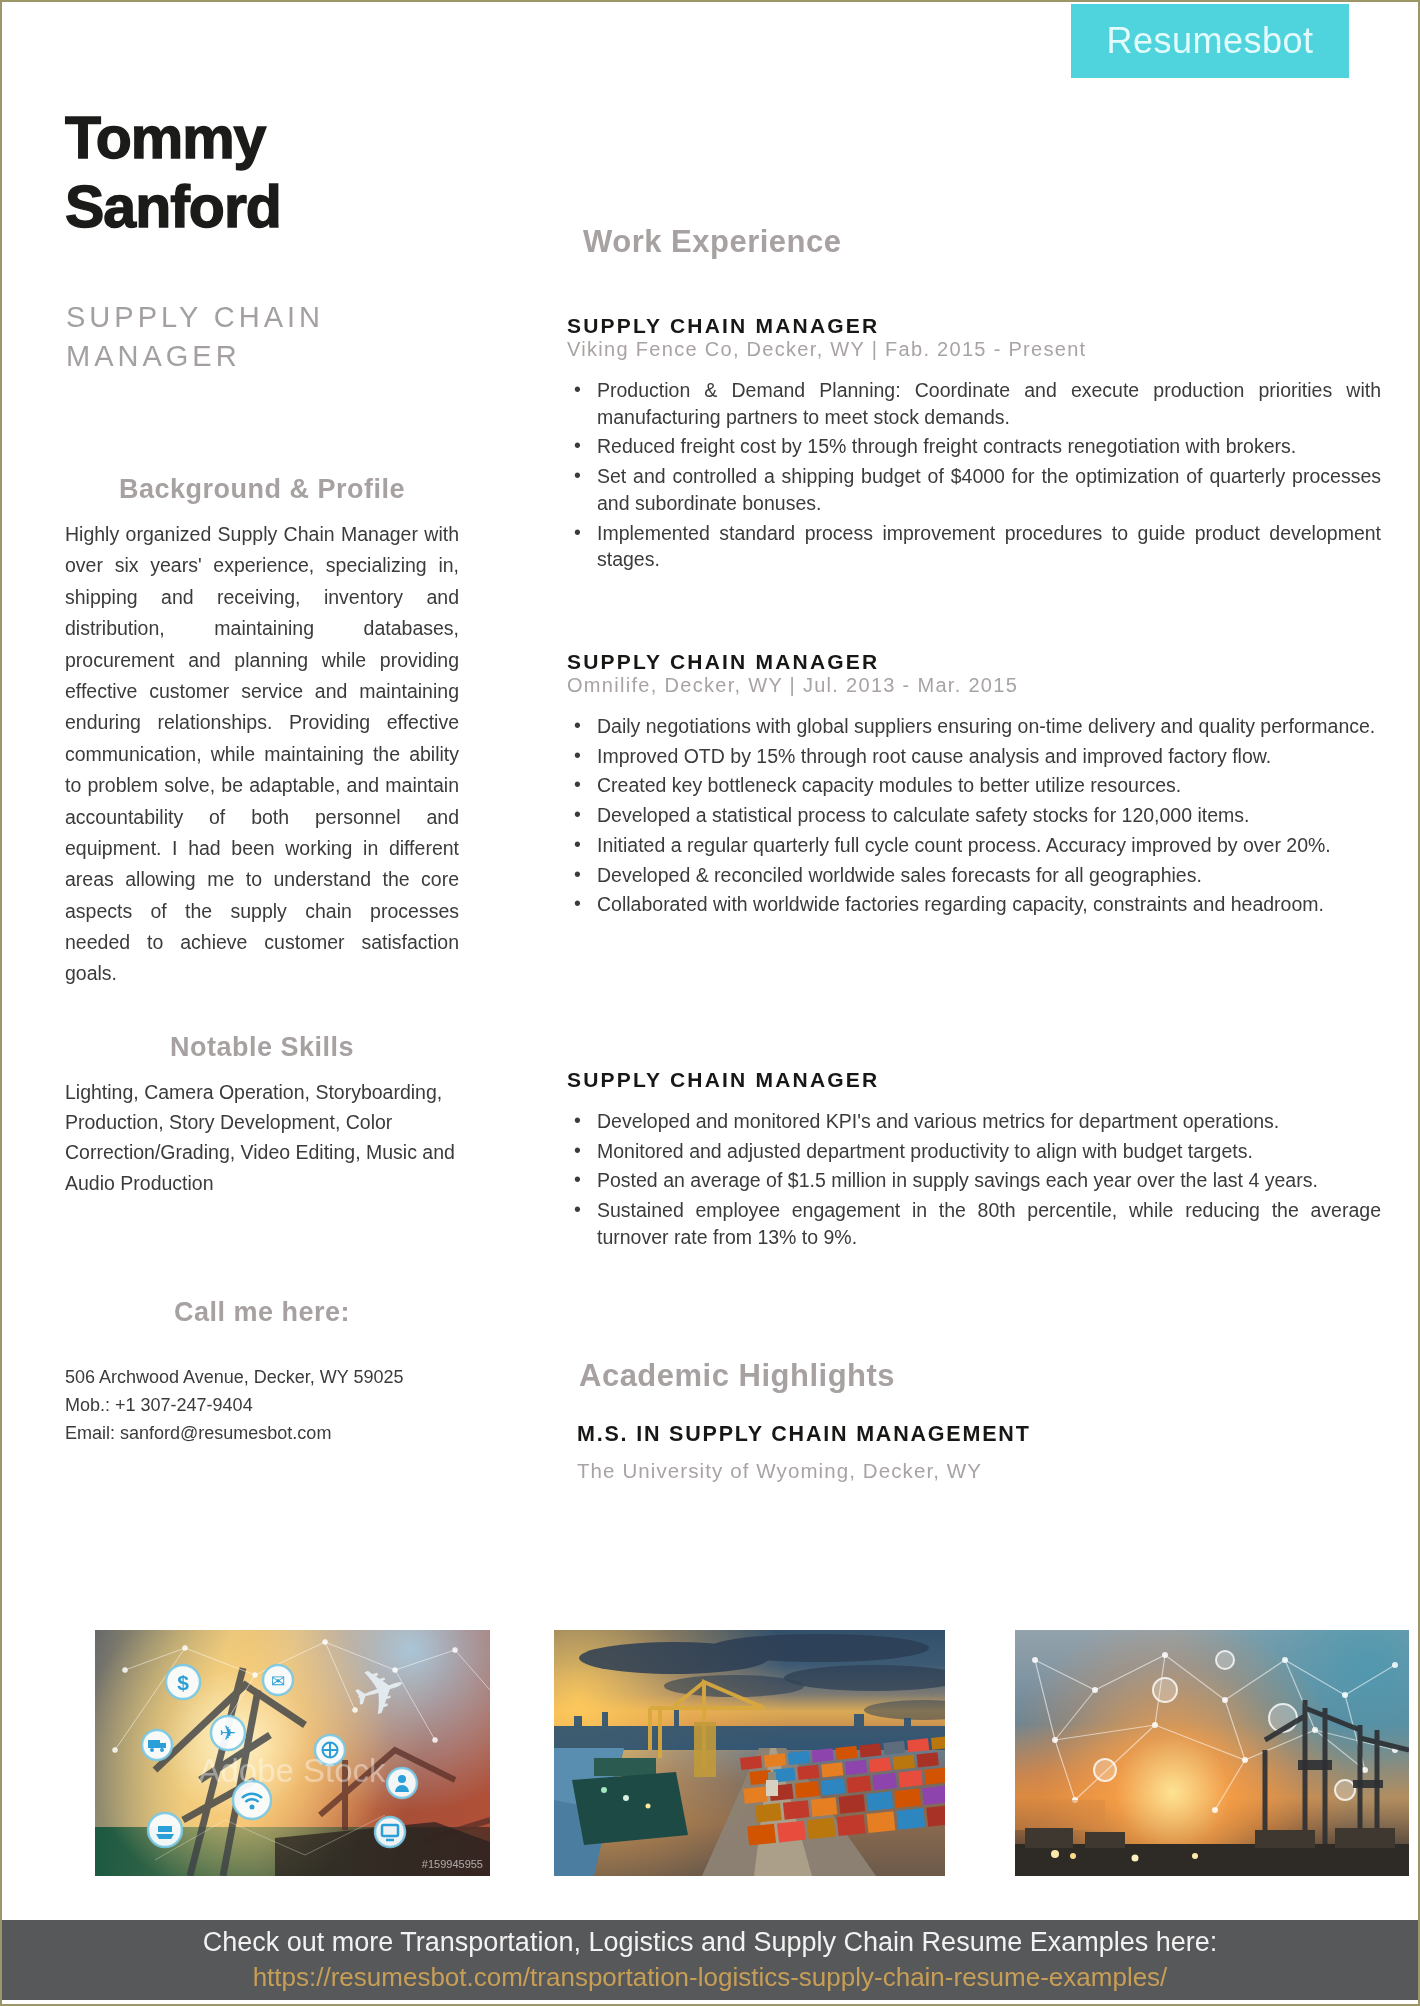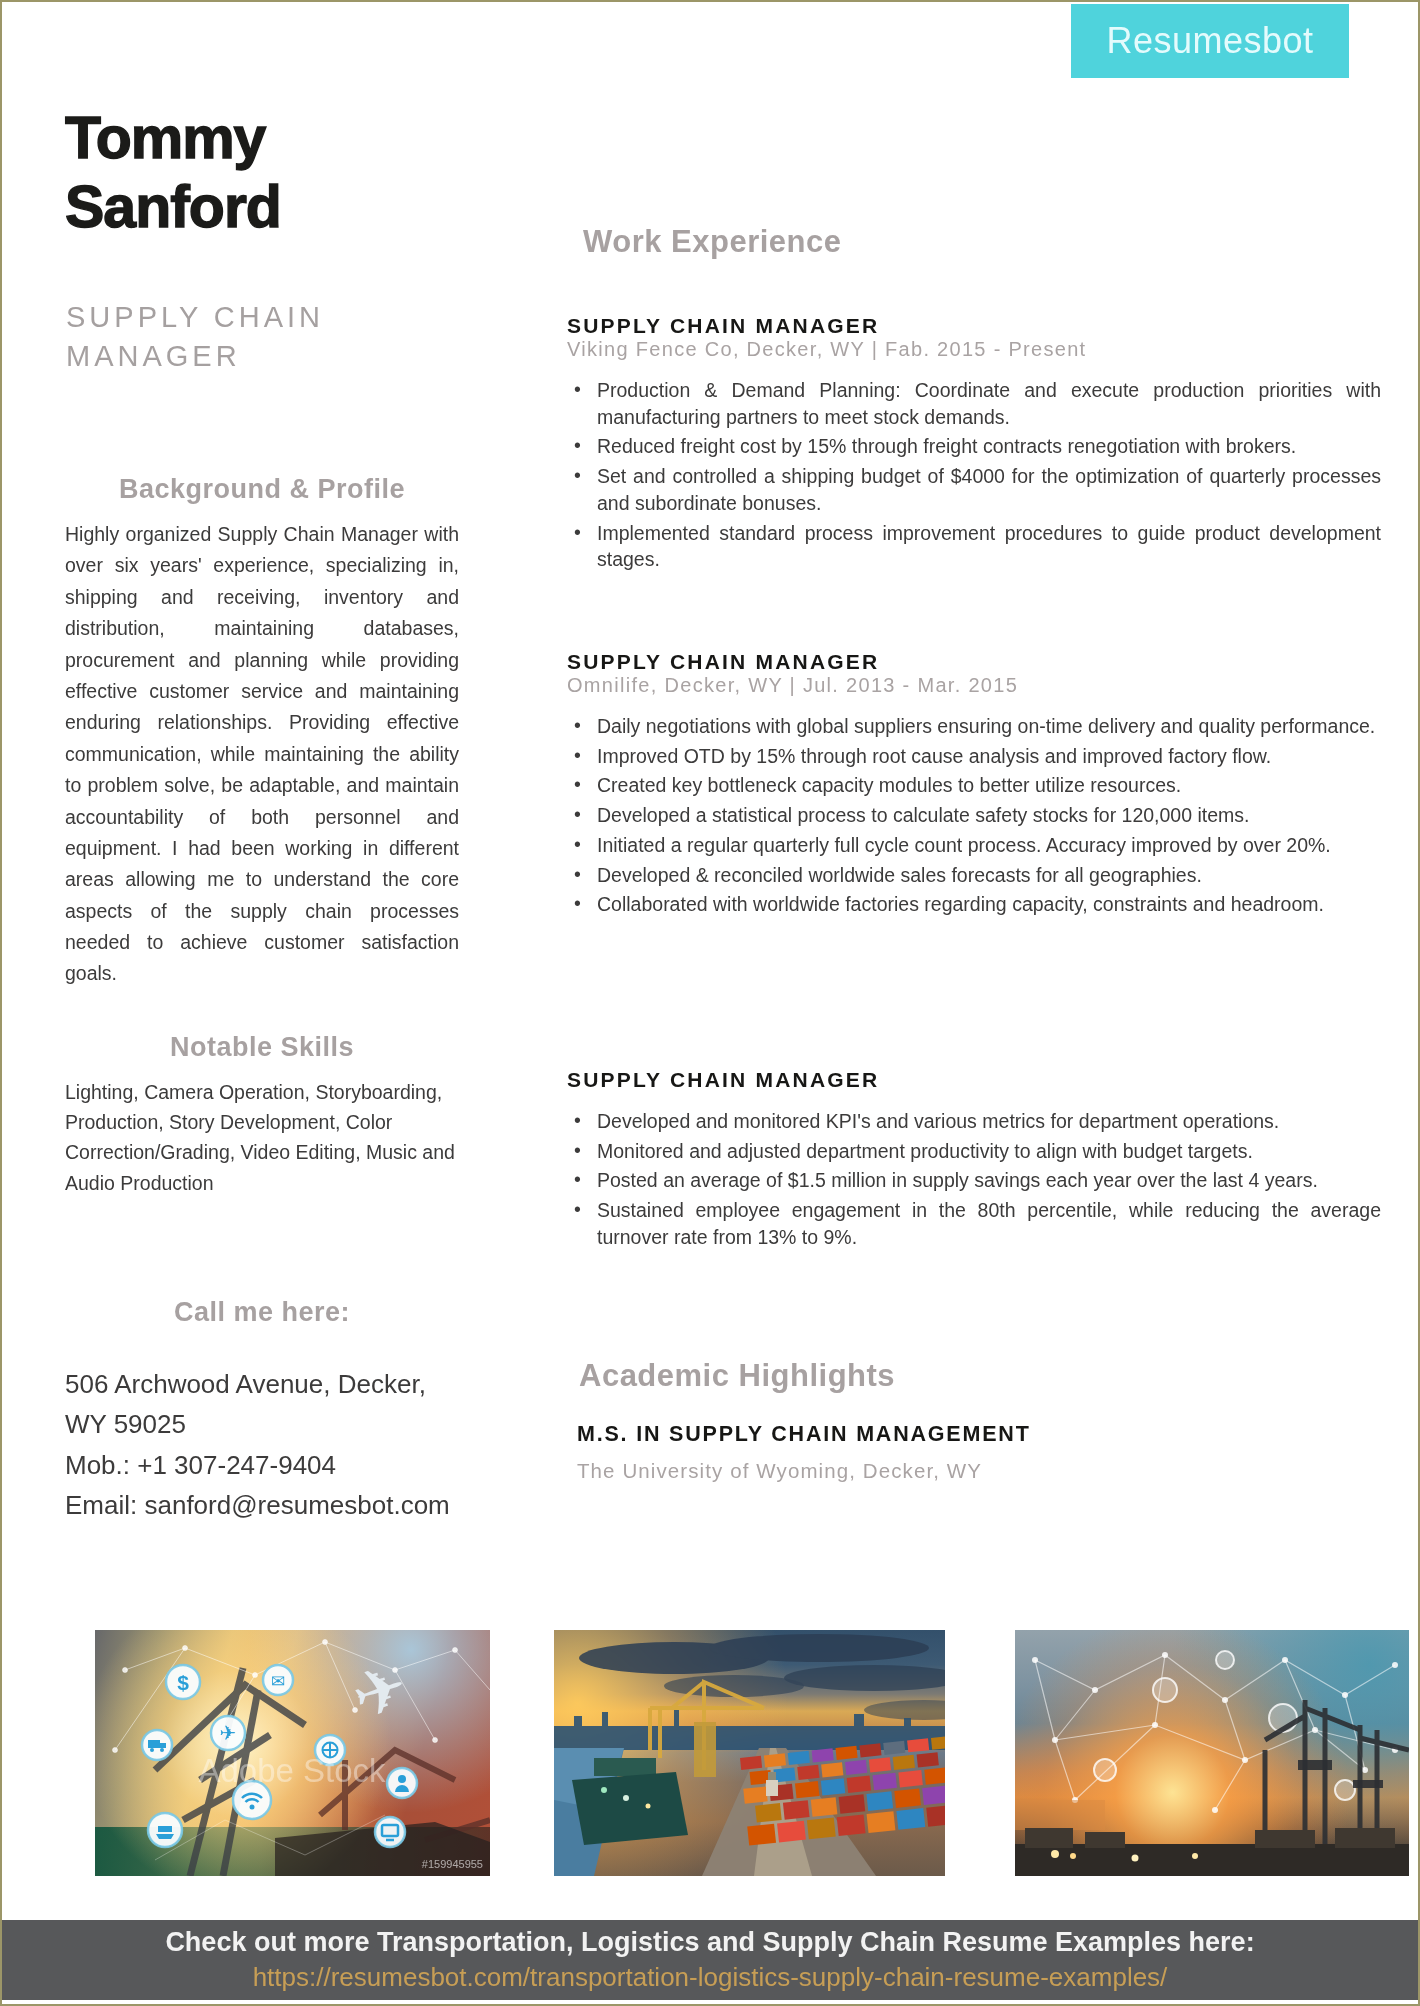--- a/index.html
+++ b/index.html
@@ -21,21 +21,21 @@
     letter-spacing:-1px;-webkit-text-stroke:1.4px #1b1b19;}
   .subtitle{position:absolute;left:64px;top:296px;width:400px;
     font-size:29px;line-height:1.33;color:#a5a0a0;letter-spacing:4px;font-weight:400;}
   .side-section{position:absolute;left:63px;width:394px;}
   .side-section h2{margin:0;font-size:27px;font-weight:700;color:#a7a1a1;letter-spacing:.5px;text-align:center;}
   .bp{top:472px;}
   .bp p{margin:14px 0 0 0;font-size:19.5px;line-height:1.61;text-align:justify;color:#3c3b3b;}
   .skills{top:1030px;}
   .skills p{margin:14px 0 0 0;font-size:19.5px;line-height:1.55;color:#3c3b3b;}
   .contact{top:1295px;}
-  .contact p{margin:0;font-size:26px;line-height:1.55;color:#3c3b3b;}
+  .contact p{margin:0;font-size:18px;line-height:1.55;color:#3c3b3b;}
   .contact .first{margin-top:36px;}
   
   .main-heading{position:absolute;margin:0;font-size:31px;font-weight:700;color:#a7a1a1;letter-spacing:.5px;}
   .we-heading{left:581px;top:222px;}
   .ac-heading{left:577px;top:1356px;}
   .job{position:absolute;left:565px;width:814px;}
   .job1{top:312px;}
   .job2{top:648px;}
   .job3{top:1066px;}
   .job h3{margin:0;font-size:21px;font-weight:700;color:#171715;letter-spacing:2.2px;}
@@ -63,21 +63,21 @@
       radial-gradient(circle at 6% 30%, rgba(255,202,92,.95), rgba(255,180,80,.4) 28%, rgba(255,180,80,0) 52%),
       linear-gradient(to bottom,#33506b 0%,#3d5a74 14%,#7c7a74 26%,#d9a955 33%,#c9904e 40%,#6b7a8a 50%,#776a63 62%,#8a6a4f 78%,#6b5a4a 100%);}
   .photo3{left:973px;width:394px;
     background-image:
       radial-gradient(circle at 40% 66%, rgba(255,232,152,.95), rgba(250,160,70,.8) 20%, rgba(240,140,60,.25) 45%, rgba(240,140,60,0) 62%),
       radial-gradient(circle at 90% 14%, rgba(72,152,176,.85), rgba(72,152,176,0) 48%),
       linear-gradient(to bottom,#93a2ab 0%,#7e93a1 22%,#6b8595 38%,#c08555 58%,#d98a42 68%,#8a5f3c 80%,#3f3a35 92%,#332f2b 100%);}
   
   footer{position:absolute;left:0;right:0;top:1918px;height:80px;background:#57585a;
     display:flex;flex-direction:column;align-items:center;justify-content:center;gap:4px;}
-  footer .f1{font-size:27px;color:#f2f2f2;font-weight:700;}
+  footer .f1{font-size:27px;color:#f2f2f2;font-weight:400;}
   footer .f2{font-size:26px;color:#c79e55;text-decoration:none;}
 </style>
 </head>
 <body>
 
 <div class="page">
 
   <div class="badge">
     <span>Resumesbot</span>
   </div>

